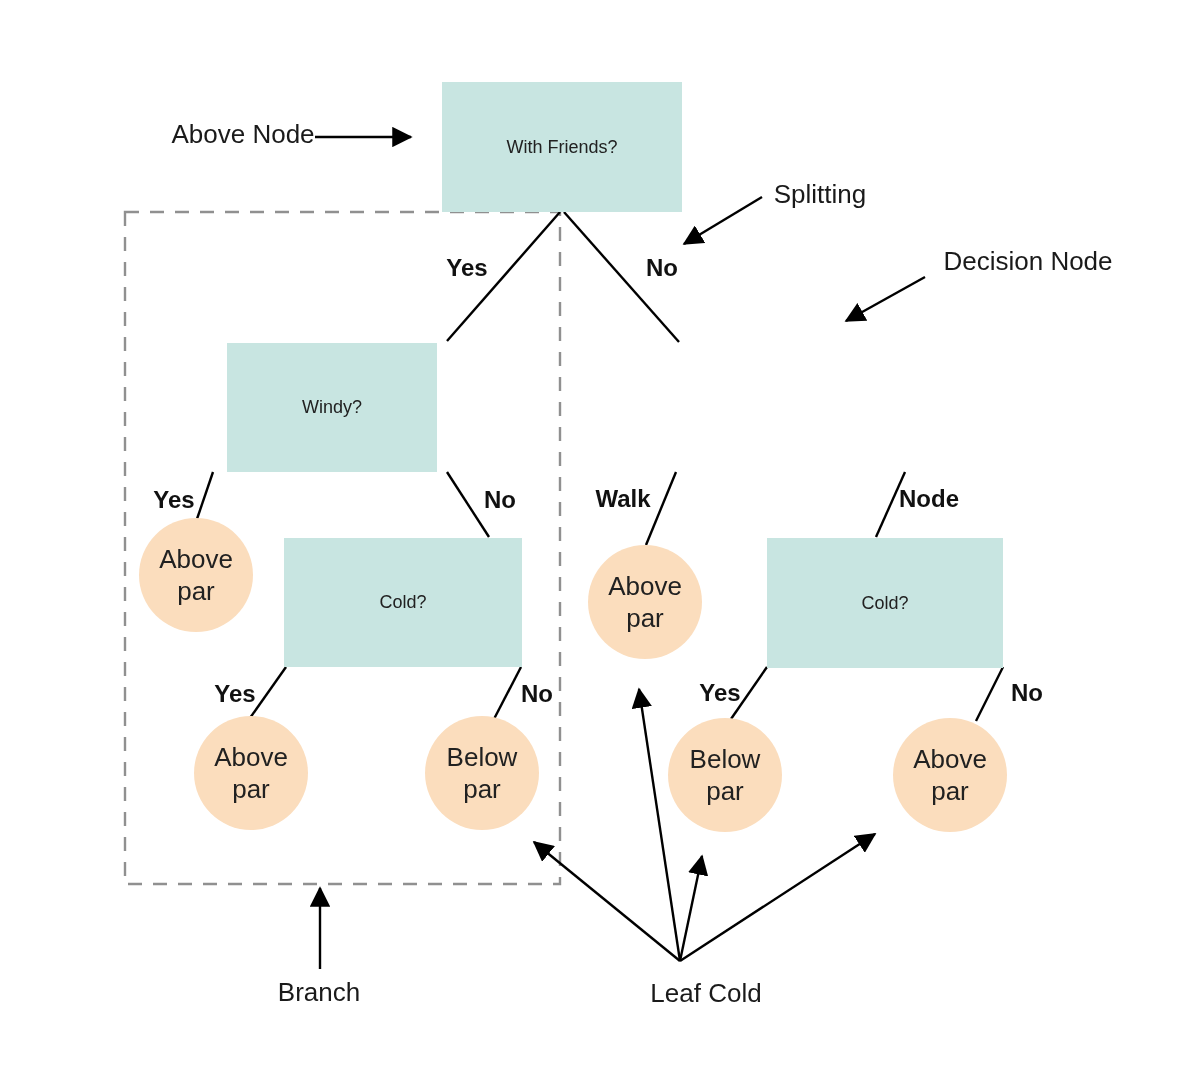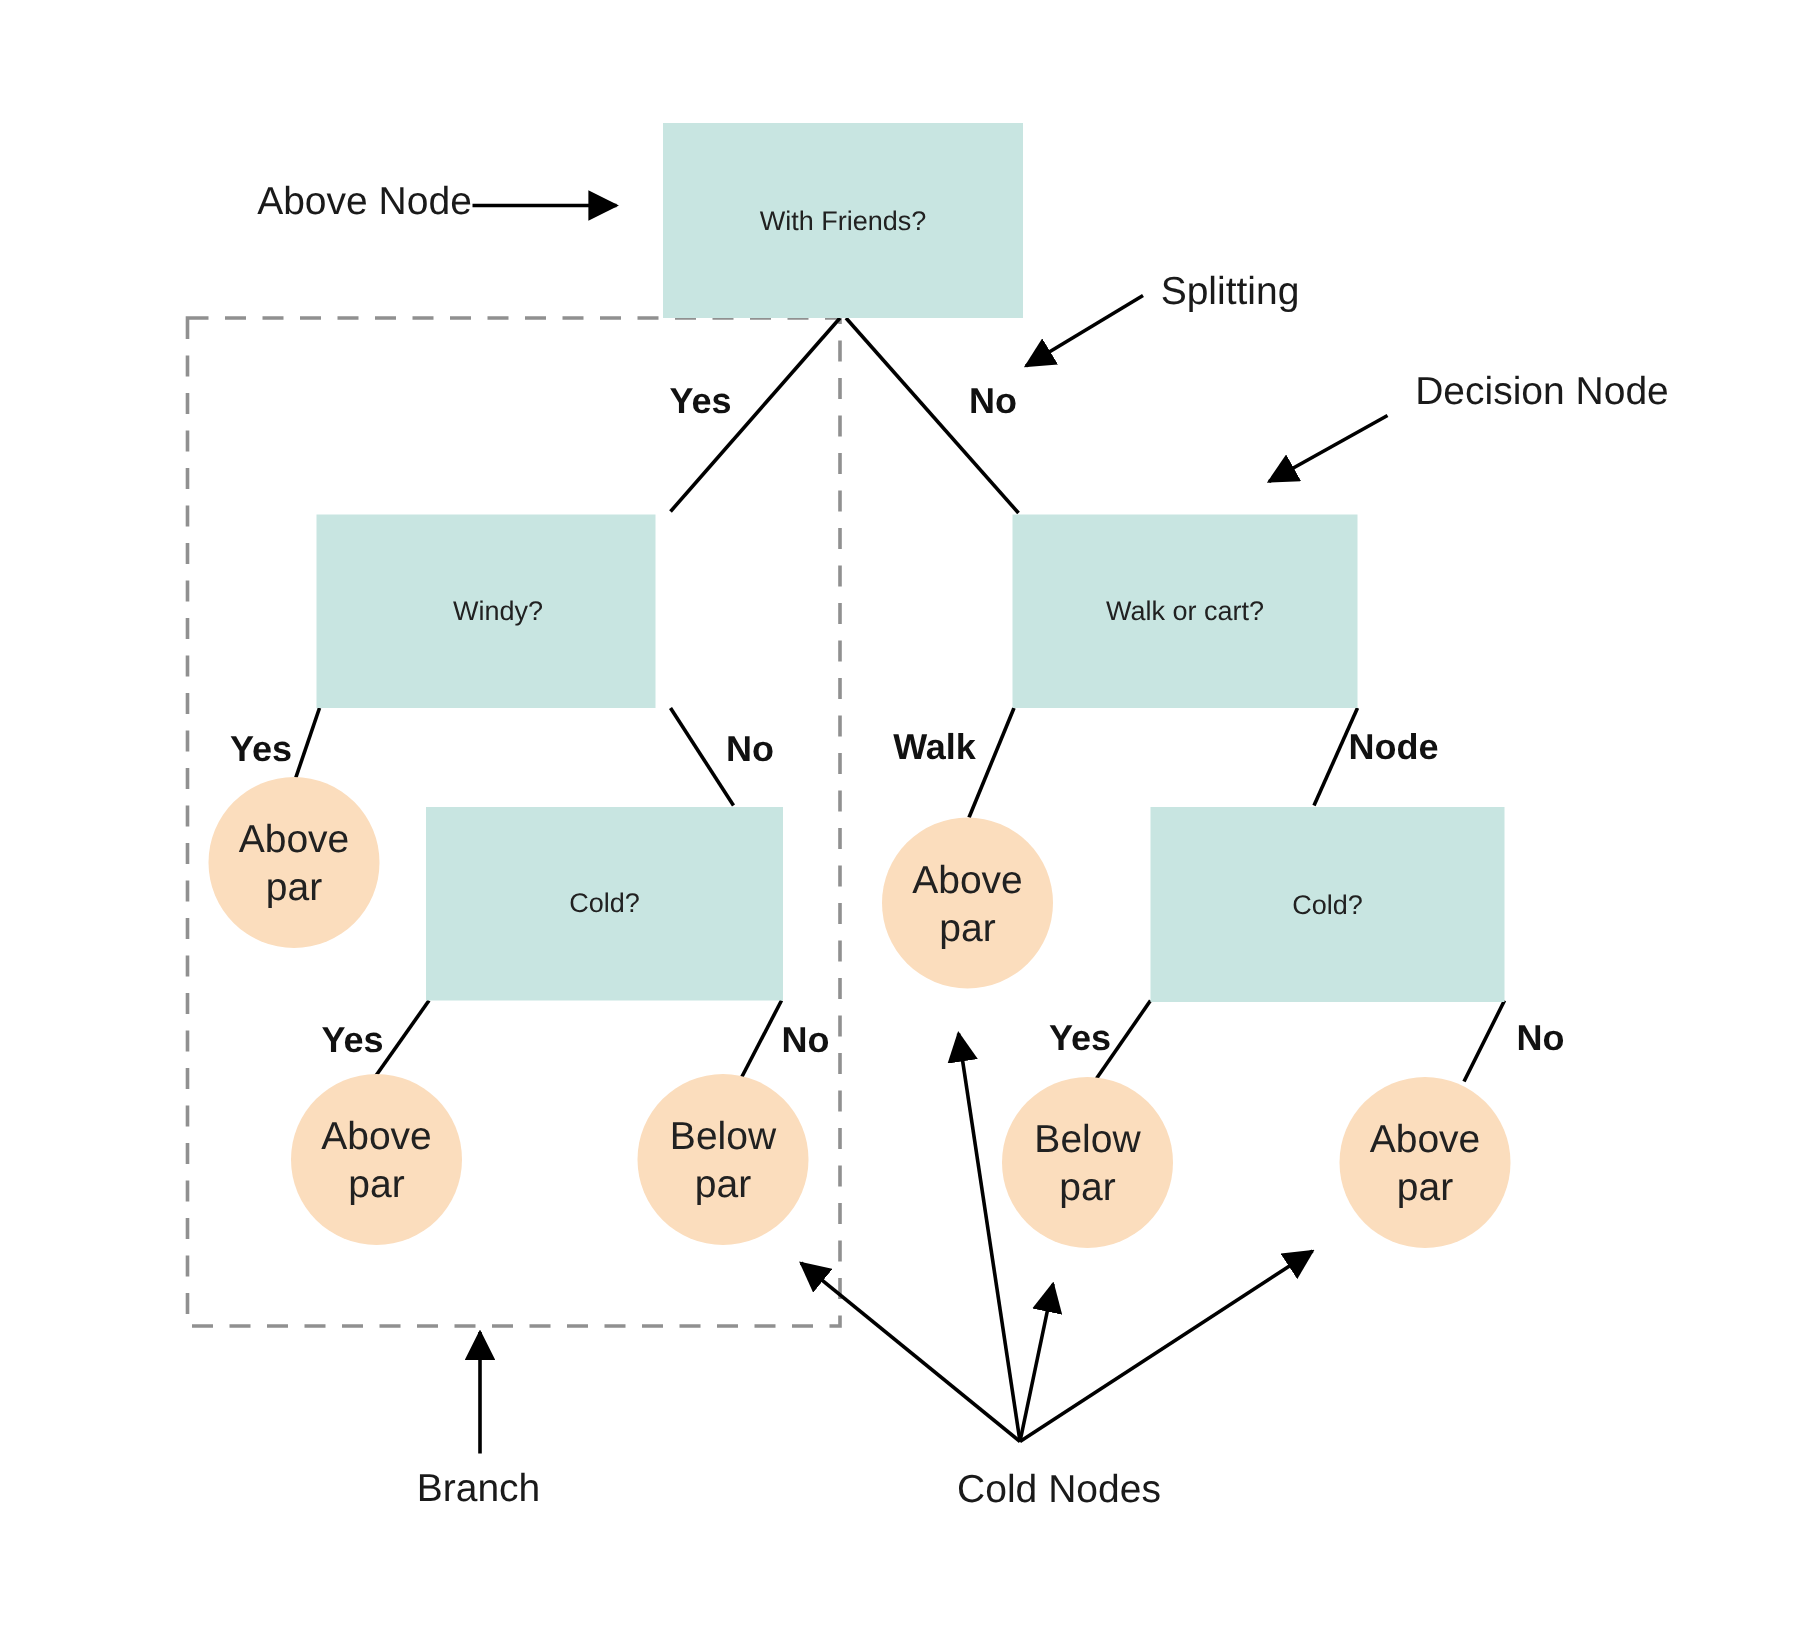--- a/index.html
+++ b/index.html
@@ -73,25 +73,22 @@
       <line x1="320" y1="969" x2="320" y2="888" stroke="#000000" stroke-width="2.4" marker-end="url(#ah)"></line>
       <line x1="680" y1="961" x2="639" y2="689" stroke="#000000" stroke-width="2.4" marker-end="url(#ah)"></line>
       <line x1="680" y1="961" x2="534" y2="842" stroke="#000000" stroke-width="2.4" marker-end="url(#ah)"></line>
       <line x1="680" y1="961" x2="702" y2="856" stroke="#000000" stroke-width="2.4" marker-end="url(#ah)"></line>
       <line x1="680" y1="961" x2="875" y2="834" stroke="#000000" stroke-width="2.4" marker-end="url(#ah)"></line>
     </svg>
 
   <div class="node" style="left: 442px; top: 82px; width: 240px; height: 130px;">
       <span>With Friends?</span>
     </div>
-  <div class="node" style="left: 211px; top: 343px; width: 210px; height: 129px; padding-left: 16px;">
+  <div class="node" style="left: 227px; top: 343px; width: 210px; height: 129px;">
       <span>Windy?</span>
-    </div>
-  <div class="node" style="left: 675px; top: 343px; width: 230px; height: 129px;">
-      <span>Walk or cart?</span>
     </div>
   <div class="node" style="left: 284px; top: 538px; width: 238px; height: 129px;">
       <span>Cold?</span>
     </div>
   <div class="node" style="left: 767px; top: 538px; width: 236px; height: 130px;">
       <span>Cold?</span>
     </div>
 
   <div class="leaf" style="left: 139px; top: 518px; height: 114px; width: 114px;"><span>Above
 par</span></div>
@@ -114,14 +111,14 @@
   <div class="elabel" style="left: 929px; top: 499px;">Node</div>
   <div class="elabel" style="left: 235px; top: 694px;">Yes</div>
   <div class="elabel" style="left: 537px; top: 694px;">No</div>
   <div class="elabel" style="left: 720px; top: 693px;">Yes</div>
   <div class="elabel" style="left: 1027px; top: 693px;">No</div>
 
   <div class="annot" style="left: 243px; top: 134px;">Above Node</div>
   <div class="annot" style="left: 820px; top: 194px;">Splitting</div>
   <div class="annot" style="left: 1028px; top: 261px; text-align: center;">Decision Node</div>
   <div class="annot" style="left: 319px; top: 992px;">Branch</div>
-  <div class="annot" style="left: 706px; top: 993px;">Cold Nodes</div>
+  <div class="annot" style="left: 706px; top: 993px;">Leaf Cold</div>
 </div>
 
 </body></html>

